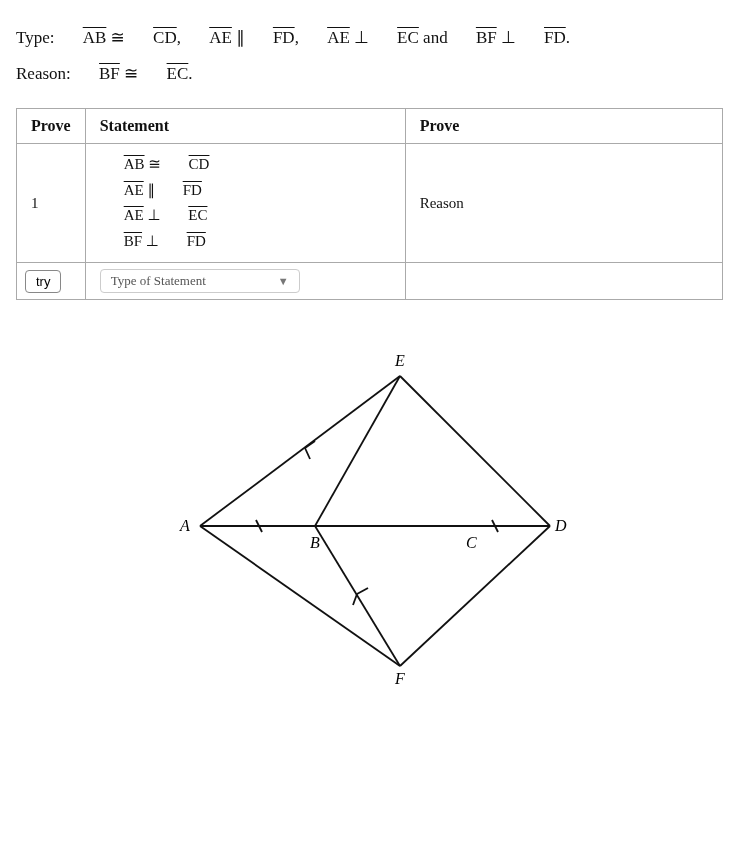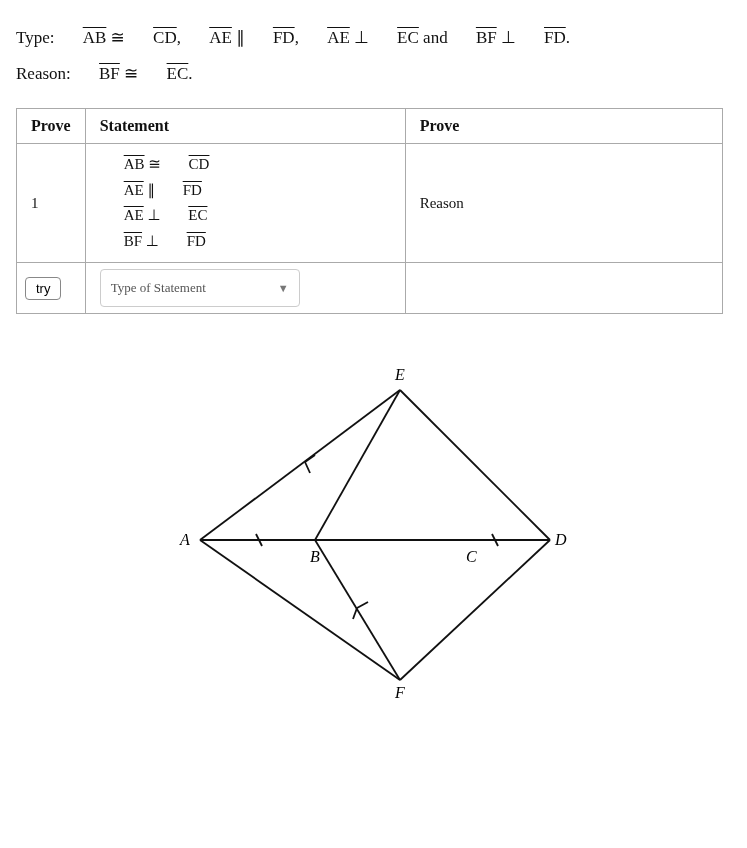--- a/index.html
+++ b/index.html
@@ -84,21 +84,21 @@
       font-size: 13px;
       cursor: pointer;
       font-family: Arial, sans-serif;
     }
 
     .type-dropdown {
       display: inline-flex;
       align-items: center;
       border: 1px solid #ccc;
       border-radius: 4px;
-      padding: 10px 10px;
+      padding: 3px 10px;
       font-size: 13px;
       color: #555;
       min-width: 200px;
       background: #fff;
       cursor: pointer;
       gap: 6px;
       margin-left: 6px;
     }
 
     .dropdown-arrow {

